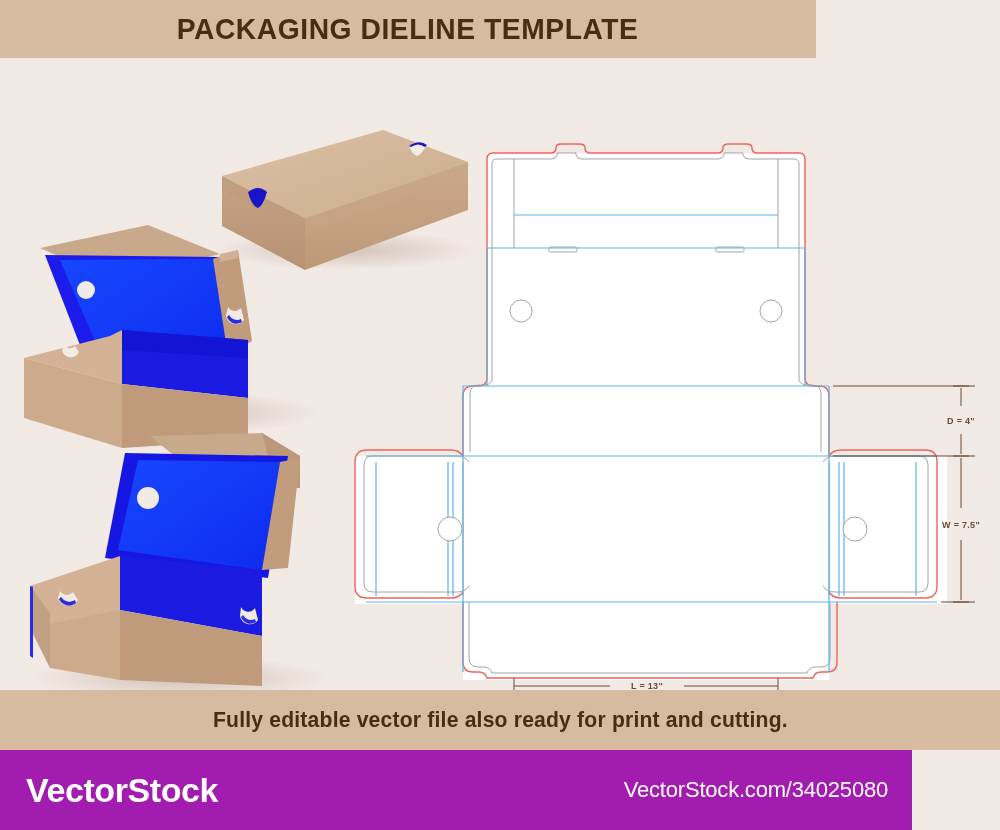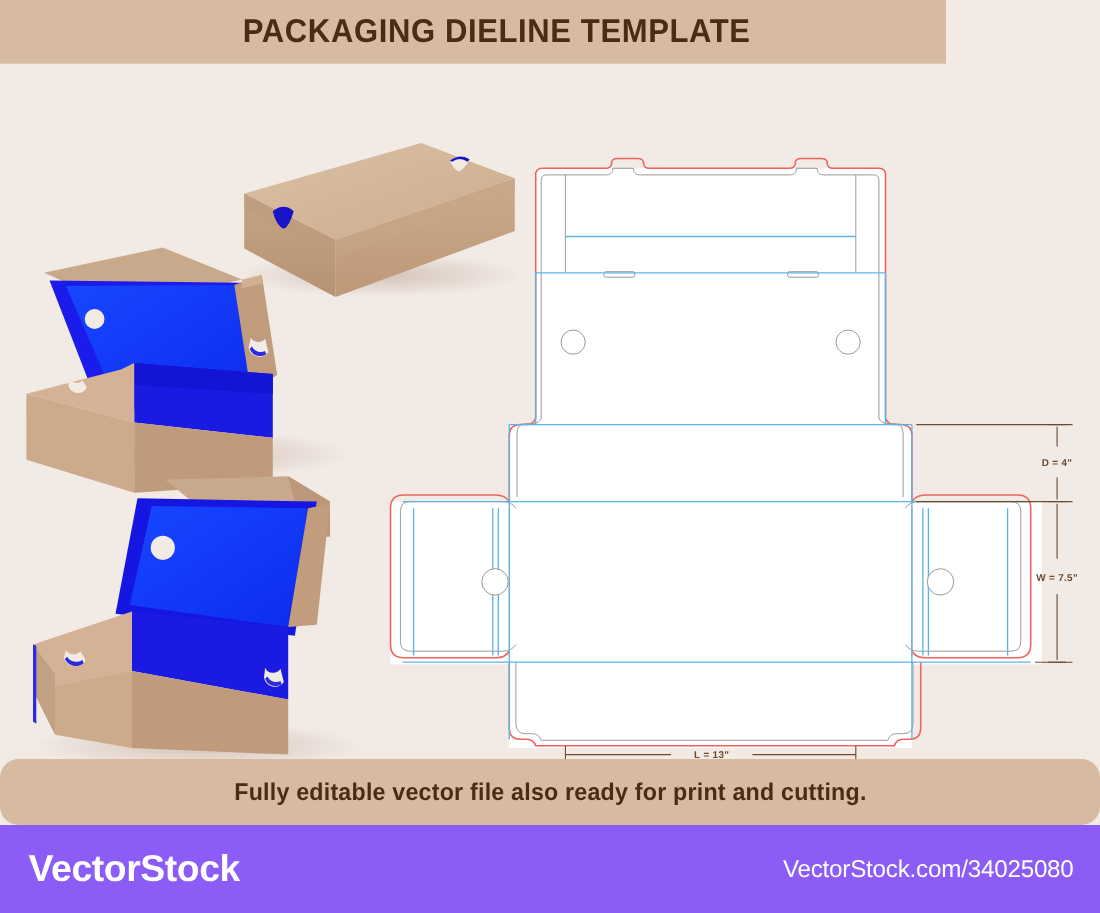--- a/index.html
+++ b/index.html
@@ -24,21 +24,20 @@
   
   #header-band {
     position: absolute;
     left: 0; top: 0;
     width: 816px;
     height: 58px;
     background: #D6BBA0;
     display: flex;
     align-items: center;
     justify-content: center;
-    padding-left: 44px;
   }
   #header-title {
     font-family: "Liberation Sans Narrow", "Liberation Sans", sans-serif;
     font-size: 30px;
     font-weight: bold;
     letter-spacing: 0.6px;
     color: #4A2C14;
     transform: scaleX(0.94);
     white-space: nowrap;
   }
@@ -59,39 +58,38 @@
   
   #footer-band {
     position: absolute;
     left: 0; top: 690px;
     width: 1000px;
     height: 60px;
     background: #D6BBA0;
     display: flex;
     align-items: center;
     justify-content: center;
-    border-radius: 17px;
   }
   #footer-caption {
     font-family: "Liberation Sans Narrow", "Liberation Sans", sans-serif;
     font-size: 22px;
     font-weight: bold;
     color: #4A2C14;
     letter-spacing: 0.2px;
     transform: scaleX(0.96);
     white-space: nowrap;
   }
 
   
   #brand-bar {
     position: absolute;
     left: 0; top: 750px;
-    width: 1000px;
+    width: 912px;
     height: 80px;
-    background: #8b5cf6;
+    background: #a21caf;
   }
   #brand-logo {
     position: absolute;
     left: 26px; top: 50%;
     transform: translateY(-50%);
     color: #ffffff;
     font-size: 34px;
     font-weight: bold;
     letter-spacing: -0.4px;
     font-family: "Liberation Sans", sans-serif;

